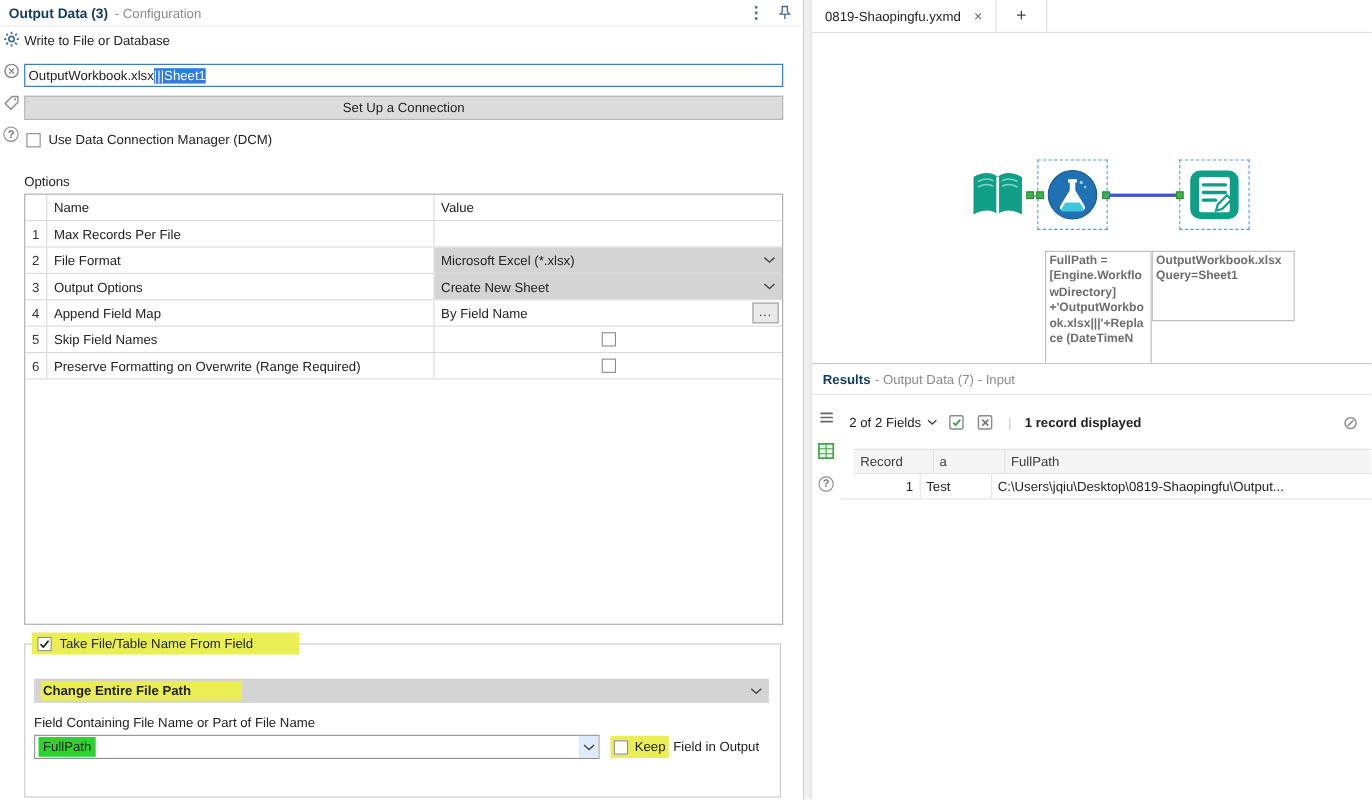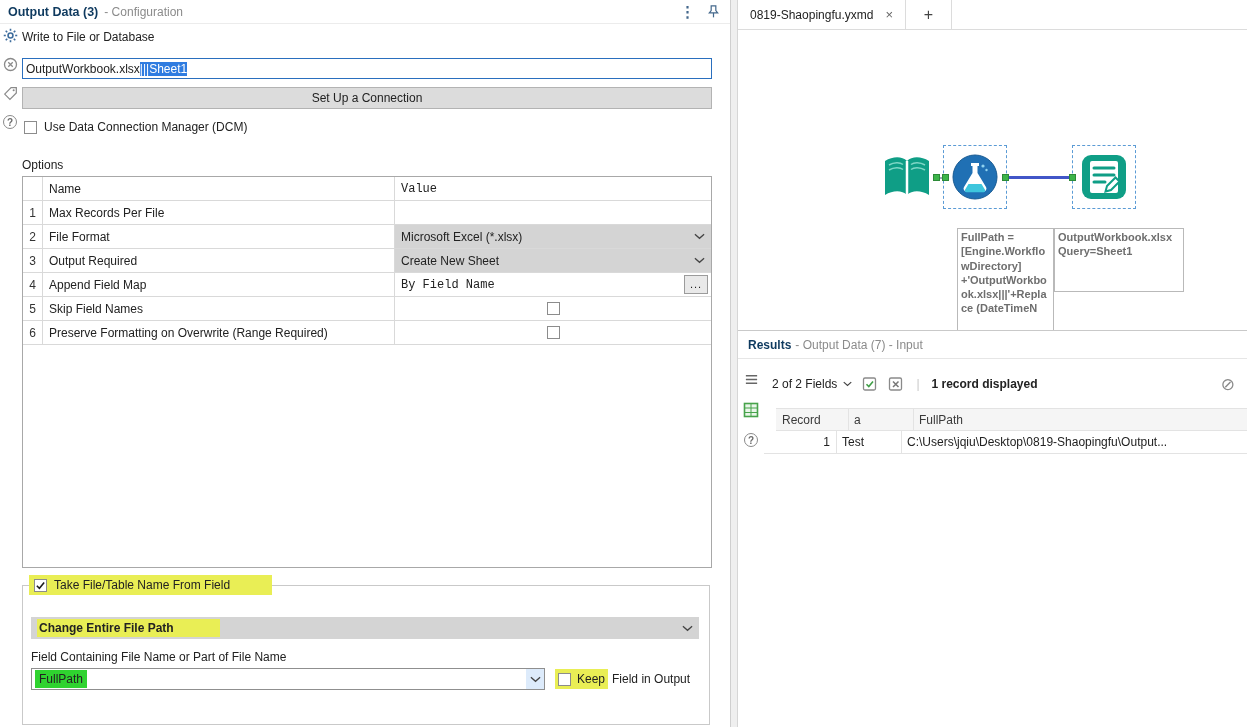--- a/index.html
+++ b/index.html
@@ -29,21 +29,21 @@
             align-items:center;justify-content:center;flex:none;}
   .options-label{position:absolute;top:134px;left:2px;}
   .opt-table{position:absolute;top:152px;left:2px;width:690px;height:392px;border:1px solid #a8a8a8;background:#fff;}
   .t-row{display:flex;height:24px;border-bottom:1px solid #d9d9d9;}
   .c-num{width:20px;border-right:1px solid #d9d9d9;display:flex;align-items:center;justify-content:center;color:#333;flex:none;}
   .c-name{width:352px;border-right:1px solid #d9d9d9;display:flex;align-items:center;padding:0 6px;flex:none;}
   .c-val{flex:1;display:flex;align-items:center;}
   .c-val.center{justify-content:center;}
   .dd-cell{background:#d4d4d4;width:100%;height:100%;display:flex;align-items:center;padding:0 6px;cursor:pointer;}
   .chev{margin-left:auto;flex:none;}
-  .val-text{padding-left:6px;font-family:Liberation Mono, monospace;}
+  .val-text{padding-left:6px;}
   .ellipsis-btn{width:24px;height:19px;border:1px solid #9b9b9b;background:#e9e9e9;display:flex;align-items:center;
                 justify-content:center;margin:0 3px 0 auto;cursor:pointer;font-size:11px;letter-spacing:1px;line-height:1;}
   .groupbox{position:absolute;top:561px;left:2px;width:688px;height:140px;border:1px solid #c9c9c9;}
   .gb-legend{position:absolute;top:-11px;left:6px;background:#e9ee55;display:flex;align-items:center;gap:7px;
              padding:3px 42px 3px 5px;cursor:pointer;}
   .dd1{position:absolute;top:31px;left:8px;right:10px;height:22px;background:#d4d4d4;display:flex;align-items:center;
        padding:0 6px;cursor:pointer;font-weight:bold;}
   .hl-y{background:#e9ee55;padding:2px 46px 2px 2px;}
   .field-label2{position:absolute;top:64px;left:8px;}
   .field-row{position:absolute;top:82px;left:8px;display:flex;align-items:center;}
@@ -65,21 +65,21 @@
   .tab-close{color:#666;font-size:13px;cursor:pointer;line-height:1;}
   .tab-new{width:46px;display:flex;align-items:center;justify-content:center;color:#444;font-size:16px;
            border-right:1px solid #dcdcdc;cursor:pointer;}
   .canvas{position:relative;height:300px;background:#fff;overflow:hidden;}
   .tool{position:absolute;cursor:pointer;}
   .sel-box{position:absolute;border:1px dashed #5b9bd5;}
   .anchor{position:absolute;width:7px;height:7px;background:#3cb44a;border:1px solid #2c8a38;}
   .wire-gray{position:absolute;height:2px;background:#9aa7b5;}
   .wire-blue{position:absolute;height:3px;background:#4156c8;}
   .annot{position:absolute;border:1px solid #b9b9b9;background:#fff;color:#6e6e6e;font-weight:bold;font-size:11px;
-         line-height:1.3;padding:1px 3px;overflow:hidden;overflow-wrap:anywhere;cursor:pointer;margin-left:7px;}
+         line-height:1.3;padding:1px 3px;overflow:hidden;overflow-wrap:anywhere;cursor:pointer;}
   .annot1{left:212px;top:198px;width:97px;height:130px;}
   .annot2{left:309px;top:198px;width:130px;height:64px;}
 
   
   .results{position:absolute;top:330px;left:0;width:100%;height:397px;border-top:1px solid #c9c9c9;background:#fff;}
   .res-header{height:28px;display:flex;align-items:center;padding-left:10px;border-bottom:1px solid #e6e6e6;}
   .res-title{font-weight:bold;color:#0f3a5f;}
   .res-sub{color:#8b8b8b;margin-left:4px;}
   .res-body{position:absolute;top:29px;left:0;right:0;bottom:0;}
   .res-rail{position:absolute;left:0;top:12px;width:26px;display:flex;flex-direction:column;align-items:center;gap:15px;}
@@ -182,21 +182,21 @@
               <span>Microsoft Excel (*.xlsx)</span>
               <svg class="chev" width="11" height="7" viewBox="0 0 12 7">
                 <path d="M1 1 l5 4.5 L11 1" stroke="#444" stroke-width="1.4" fill="none"></path>
               </svg>
             </div>
           </div>
         </div>
 
         <div class="t-row">
           <div class="c-num">3</div>
-          <div class="c-name">Output Required</div>
+          <div class="c-name">Output Options</div>
           <div class="c-val">
             <div class="dd-cell">
               <span>Create New Sheet</span>
               <svg class="chev" width="11" height="7" viewBox="0 0 12 7">
                 <path d="M1 1 l5 4.5 L11 1" stroke="#444" stroke-width="1.4" fill="none"></path>
               </svg>
             </div>
           </div>
         </div>
 

